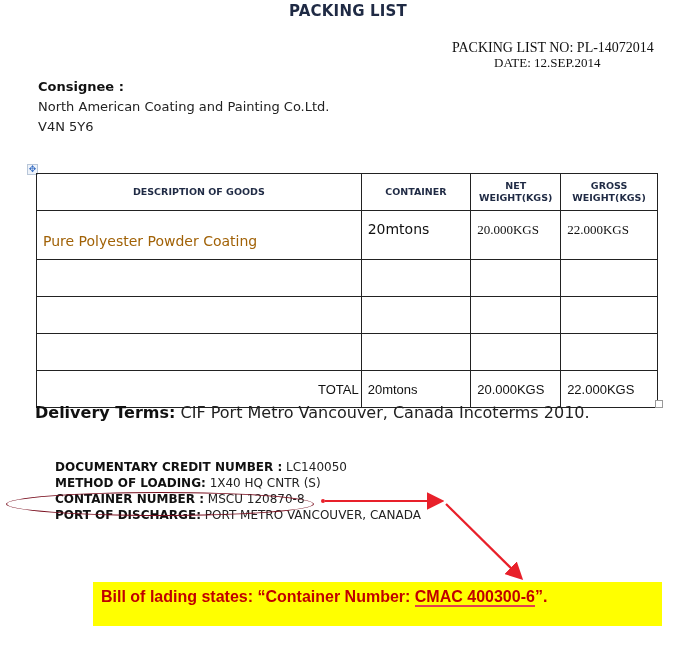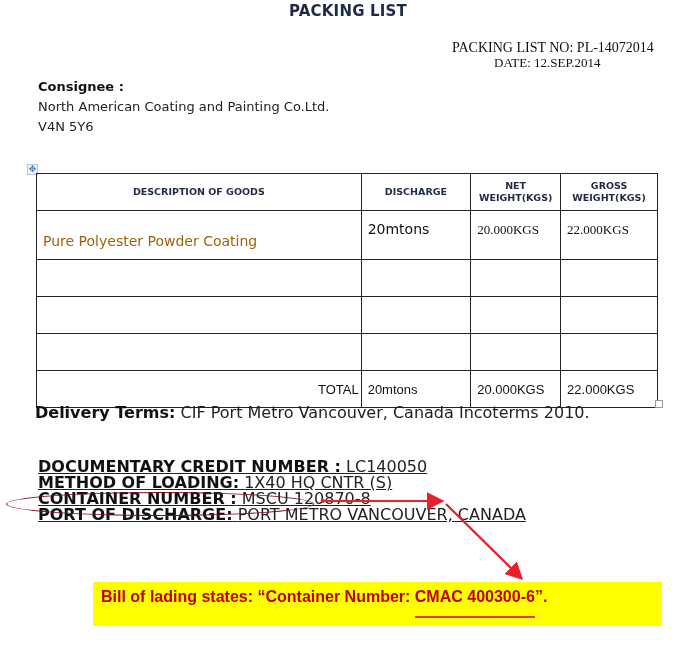--- a/index.html
+++ b/index.html
@@ -18,27 +18,27 @@
   table.goods td { height: 36px; }
   .c1 { width: 315px; } .c2 { width: 97px; } .c3 { width: 77px; margin-top: 12px; } .c4 { width: 84px; }
   .cell-desc { font-size: 14px; padding-top: 12px !important; color: #a16207; }
   .cell-qty { font-size: 14px; vertical-align: top !important; padding-top: 10px !important; color: #111; }
   .cell-w { font-family: "Liberation Serif", serif; font-size: 13px; vertical-align: top !important; padding-top: 11px !important; color: #111; }
   .row-total td { font-family: Liberation Sans, sans-serif; font-size: 13px; }
   .total-lbl { text-align: right; padding-right: 2px !important; }
   .resize-handle { left: 655px; top: 400px; width: 6px; height: 6px; border: 1px solid #999; background: #fff; }
   .delivery { left: 35px; top: 403px; font-size: 16px; color: #222; }
   .delivery b, .details b { color: #111; }
-  .details { left: 38px; top: 459px; font-size: 16px; line-height: 16px; color: #222; text-decoration: underline; }
+  .details { left: 55px; top: 459px; font-size: 12px; line-height: 16px; color: #222; }
   .details div { white-space: nowrap; }
   .ellipse { left: 6px; top: 492px; width: 306px; height: 22px; border: 1.5px solid #7a1020; border-radius: 50%; }
   svg.arrows { position: absolute; left: 0; top: 0; width: 696px; height: 649px; pointer-events: none; }
   .callout { left: 93px; top: 582px; width: 569px; height: 44px; background: #ffff00; }
   .callout-text { position: absolute; left: 8px; top: 6px; font-family: "Liberation Sans", sans-serif; font-weight: bold; font-size: 16px; color: #c00000; white-space: nowrap; }
-  .callout-num { border-bottom: 2px solid #e04050; padding-bottom: 11px; margin-top: 28px; }
+  .callout-num { border-bottom: 2px solid #e04050; padding-bottom: 0; margin-top: 28px; }
 </style>
 </head>
 <body>
 
 <div class="abs title">PACKING LIST</div>
 
 <div class="abs pl-no serif">
   <span>PACKING LIST NO:</span>
   <span>PL-14072014</span>
 </div>
@@ -52,21 +52,21 @@
   <div>North American Coating and Painting Co.Ltd.</div>
   <div>V4N 5Y6</div>
 </div>
 
 <div class="abs move-handle">✥</div>
 
 <table class="goods">
   <tbody>
       <tr>
     <th class="c1">DESCRIPTION OF GOODS</th>
-    <th class="c2">DISCHARGE</th>
+    <th class="c2">CONTAINER</th>
     <th class="c3">
       <div>NET</div>
       <div>WEIGHT(KGS)</div>
     </th>
     <th class="c4">
       <div>GROSS</div>
       <div>WEIGHT(KGS)</div>
     </th>
   </tr>
   <tr style="height:42px;">

